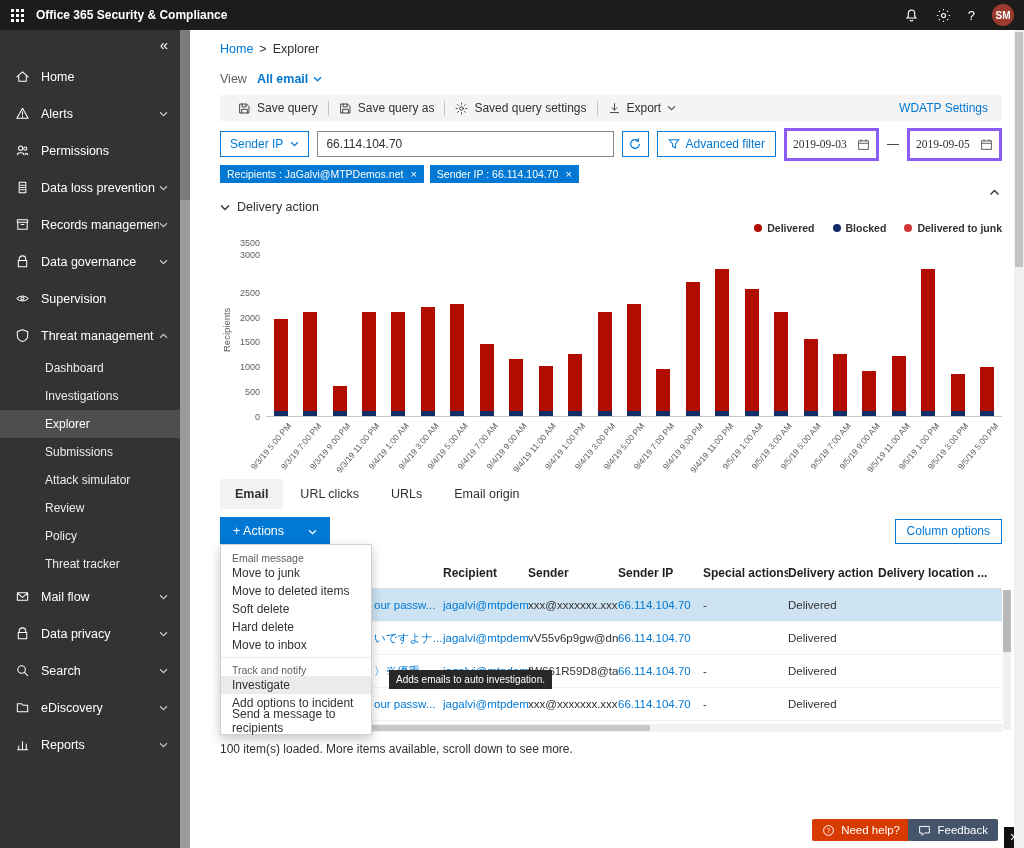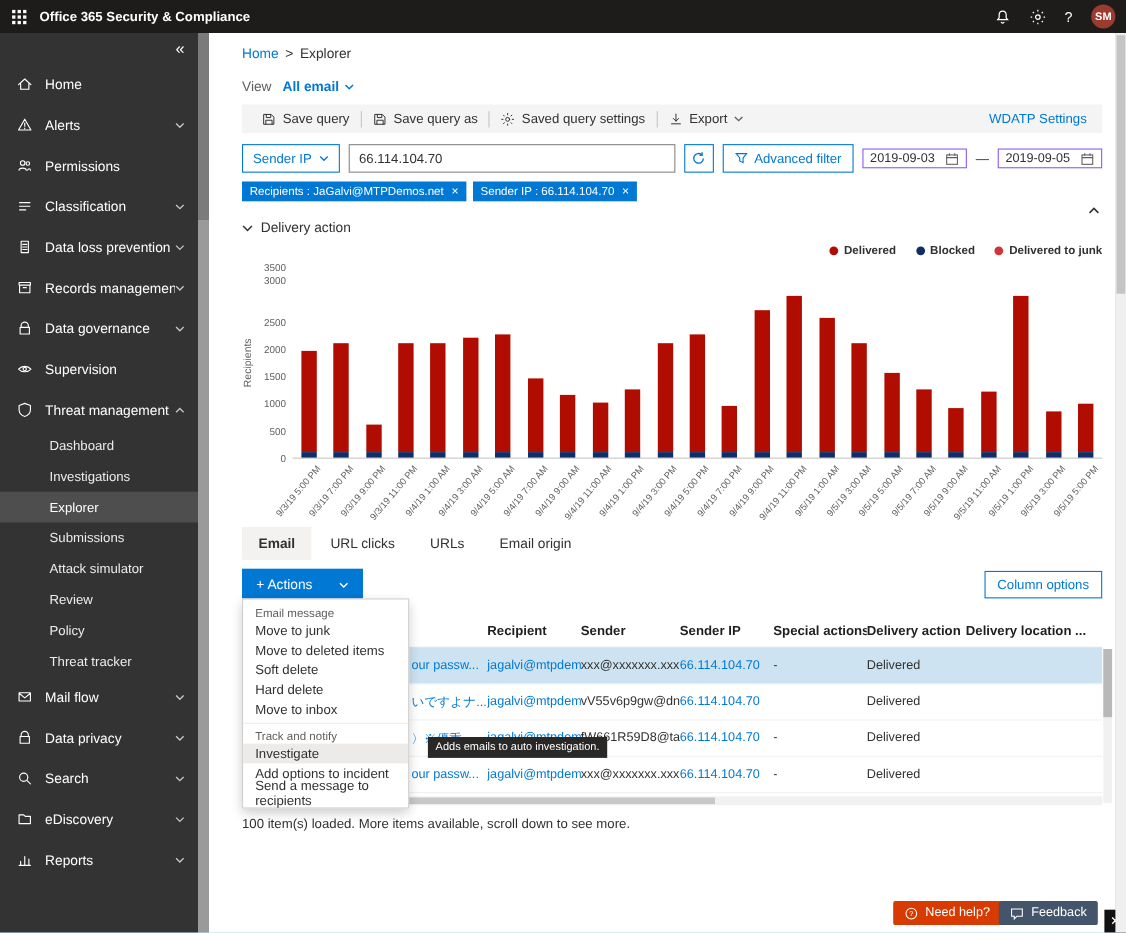--- a/index.html
+++ b/index.html
@@ -45,21 +45,21 @@
   .cmd-item{display:flex;align-items:center;gap:6px;font-size:12px;color:#323130;padding:0 10px;cursor:pointer;white-space:nowrap;}
   .cmd-sep{width:1px;height:15px;background:#c8c6c4;}
   .cmd-chev{color:#605e5c;display:grid;place-items:center;}
   .cmd-right{margin-left:auto;color:#0078d4;font-size:12px;cursor:pointer;padding-right:6px;white-space:nowrap;}
 
   .filter-row{margin-top:10px;height:26px;display:flex;align-items:center;gap:8px;margin-right:12px;}
   .field-btn{height:26px;border:1px solid #0078d4;color:#0078d4;background:#fff;font-size:12px;display:flex;align-items:center;gap:7px;padding:0 9px;cursor:pointer;white-space:nowrap;}
   .query-input{flex:1;height:26px;border:1px solid #8a8886;font-size:12px;padding:0 8px;color:#323130;outline:none;font-family:"Liberation Sans",sans-serif;}
   .icon-btn{width:27px;height:26px;border:1px solid #0078d4;background:#fff;display:grid;place-items:center;cursor:pointer;flex:none;}
   .adv-btn{height:26px;border:1px solid #0078d4;color:#0078d4;background:#fff;font-size:12px;display:flex;align-items:center;gap:6px;padding:0 10px;cursor:pointer;white-space:nowrap;}
-  .date-box{height:18px;width:95px;border:1px solid #8b5cf6;display:flex;align-items:center;justify-content:space-between;font-size:11.5px;color:#323130;padding:0 6px;cursor:pointer;flex:none;}
+  .date-box{height:33px;width:95px;border:3px solid #8b5cf6;display:flex;align-items:center;justify-content:space-between;font-size:11.5px;color:#323130;padding:0 6px;cursor:pointer;flex:none;font-family:Liberation Serif, serif;}
   .range-dash{color:#323130;font-size:12px;}
 
   .chips{margin-top:8px;height:18px;display:flex;gap:6px;}
   .chip{background:#0078d4;color:#fff;font-size:10.5px;height:18px;display:inline-flex;align-items:center;padding:0 7px;gap:7px;cursor:default;white-space:nowrap;}
   .chip-x{cursor:pointer;font-size:11px;line-height:1;}
 
   .section-collapse{position:absolute;top:152px;right:14px;color:#323130;cursor:pointer;z-index:5;}
   .section-title{margin-top:16px;height:16px;display:flex;align-items:center;gap:7px;font-size:12.5px;color:#323130;}
   .section-title .chev{color:#323130;}
 
@@ -184,33 +184,20 @@
         <div class="nav-item">
           <span class="nav-icon">
             <svg viewBox="0 0 16 16" width="15" height="15" fill="none" stroke="#ffffff" stroke-width="1.1" stroke-linecap="round" stroke-linejoin="round">
               <circle cx="6" cy="5.5" r="2.2"></circle>
               <path d="M2.5 12.5 C2.5 9.8 9.5 9.8 9.5 12.5"></path>
               <circle cx="11" cy="6" r="1.7"></circle>
               <path d="M10.8 12.5 C11.2 10.6 13.5 10.6 13.5 12.5"></path>
             </svg>
           </span>
           <span class="nav-label">Permissions</span>
-        </div>
-        <div class="nav-item">
-          <span class="nav-icon">
-            <svg viewBox="0 0 16 16" width="15" height="15" fill="none" stroke="#ffffff" stroke-width="1.1" stroke-linecap="round" stroke-linejoin="round">
-              <path d="M3 4.5 H13 M3 8 H13 M3 11.5 H9"></path>
-            </svg>
-          </span>
-          <span class="nav-label">Classification</span>
-          <span class="nav-chev">
-            <svg width="9" height="6" viewBox="0 0 10 7" style="display:block">
-              <path d="M1 1.5L5 5.5L9 1.5" fill="none" stroke="currentColor" stroke-width="1.4"></path>
-            </svg>
-          </span>
         </div>
         <div class="nav-item">
           <span class="nav-icon">
             <svg viewBox="0 0 16 16" width="15" height="15" fill="none" stroke="#ffffff" stroke-width="1.1" stroke-linecap="round" stroke-linejoin="round">
               <path d="M4.5 2.5 H11.5 V13.5 H4.5 Z M6 5.5 H10 M6 8 H10 M6 10.5 H10"></path>
             </svg>
           </span>
           <span class="nav-label">Data loss prevention</span>
           <span class="nav-chev">
             <svg width="9" height="6" viewBox="0 0 10 7" style="display:block">

